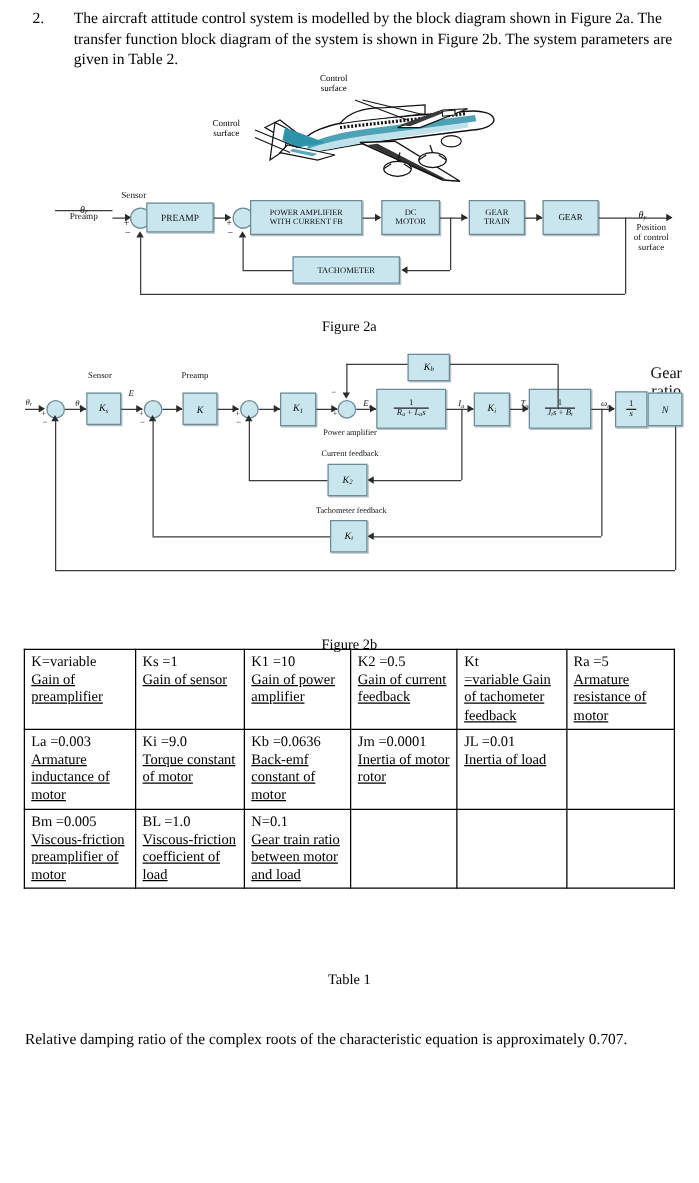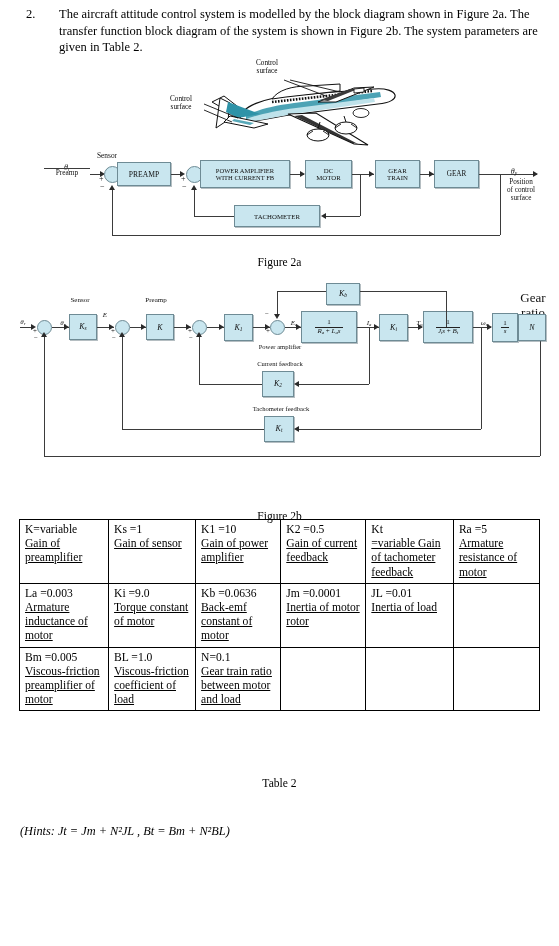--- a/index.html
+++ b/index.html
@@ -551,19 +551,19 @@
           <span class="desc"></span>
         </td>
         <td>
           <span class="val"></span>
           <span class="desc"></span>
         </td>
       </tr>
     </tbody>
   </table>
 
-  <div class="tbl-cap">Table 2</div>
+  <div class="tbl-cap">Table 1</div>
 
   <div class="foot">
-    <p class="mono-it">(Hints: Jt = Jm + N²JL , Bt = Bm + N²BL)</p>
+    <p>Relative damping ratio of the complex roots of the characteristic equation is approximately 0.707.</p>
   </div>
 
 </div>
 
 </body></html>

